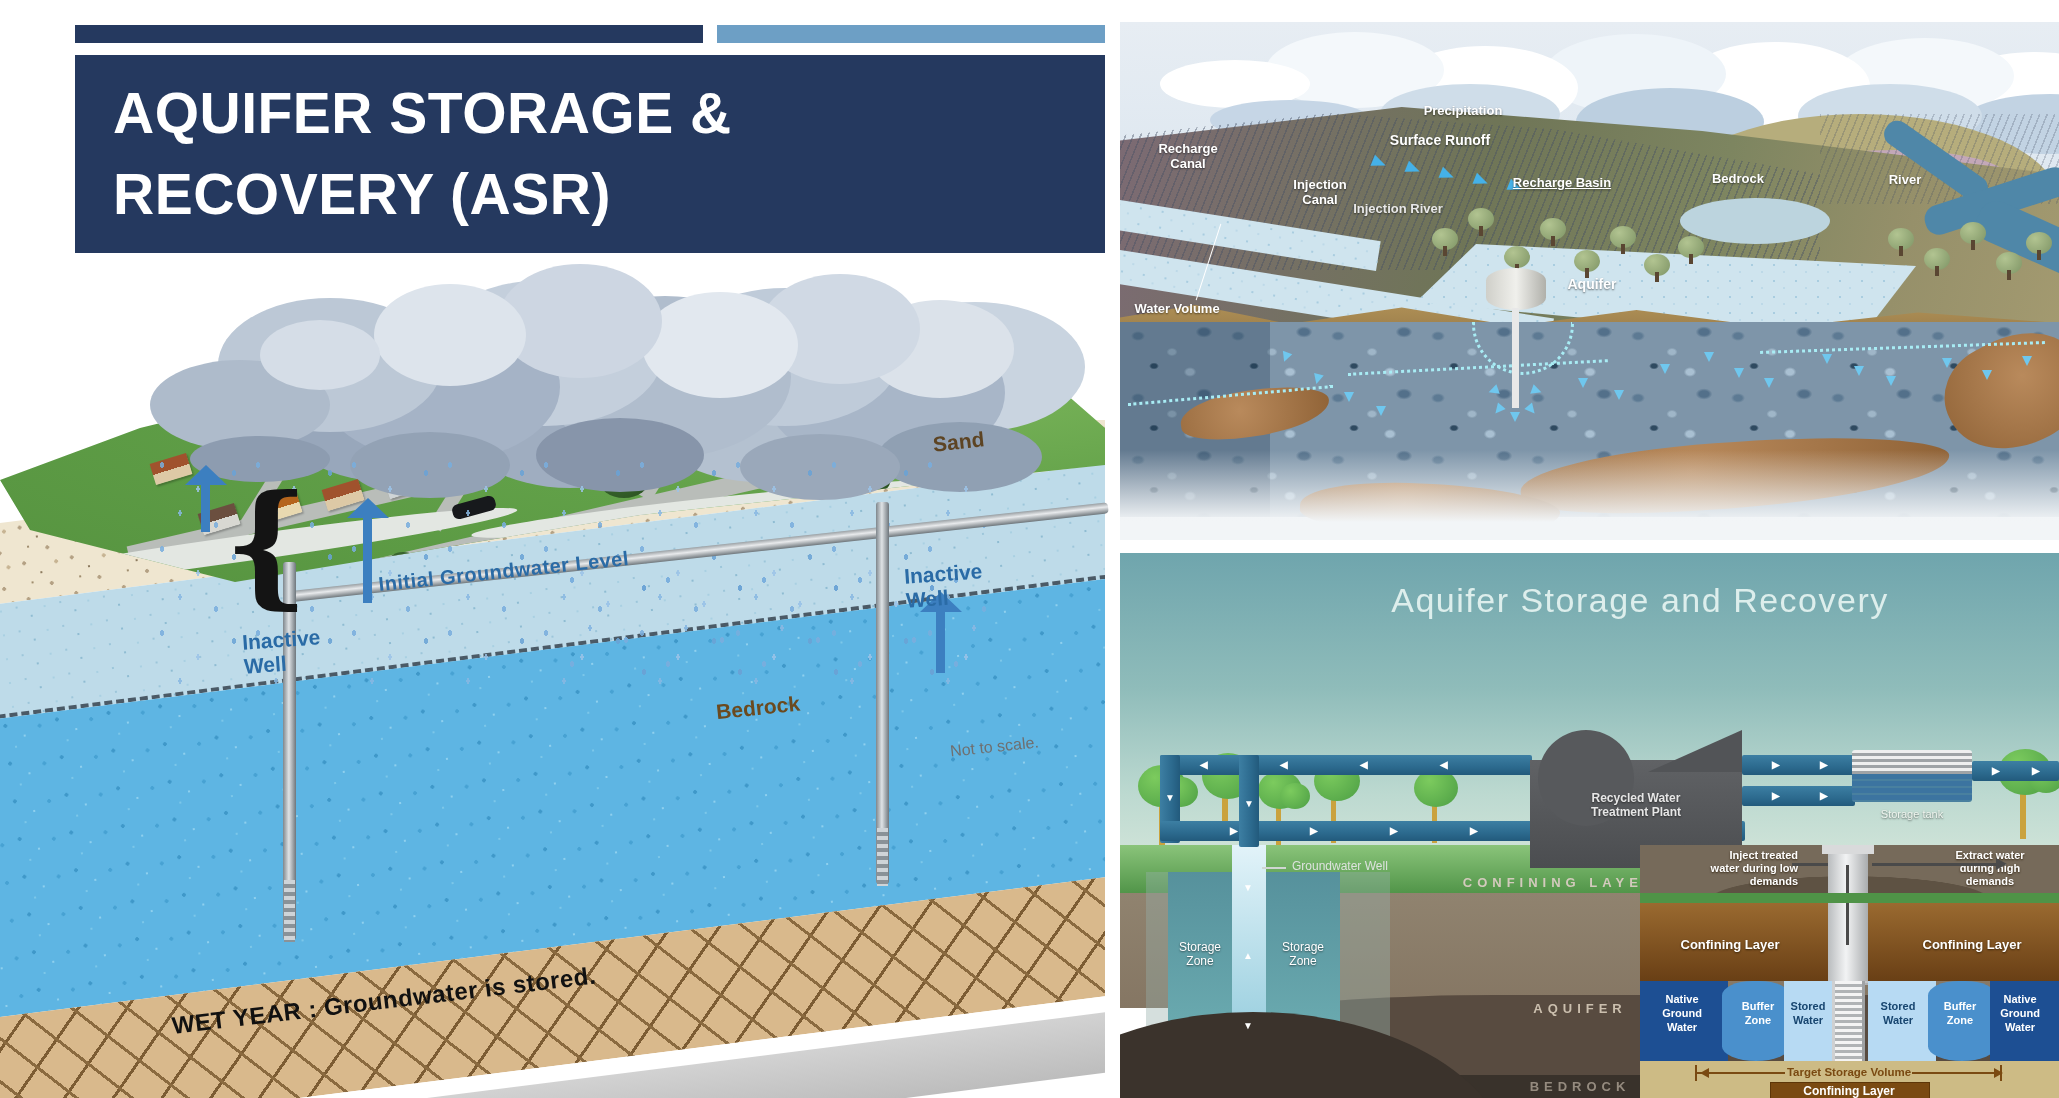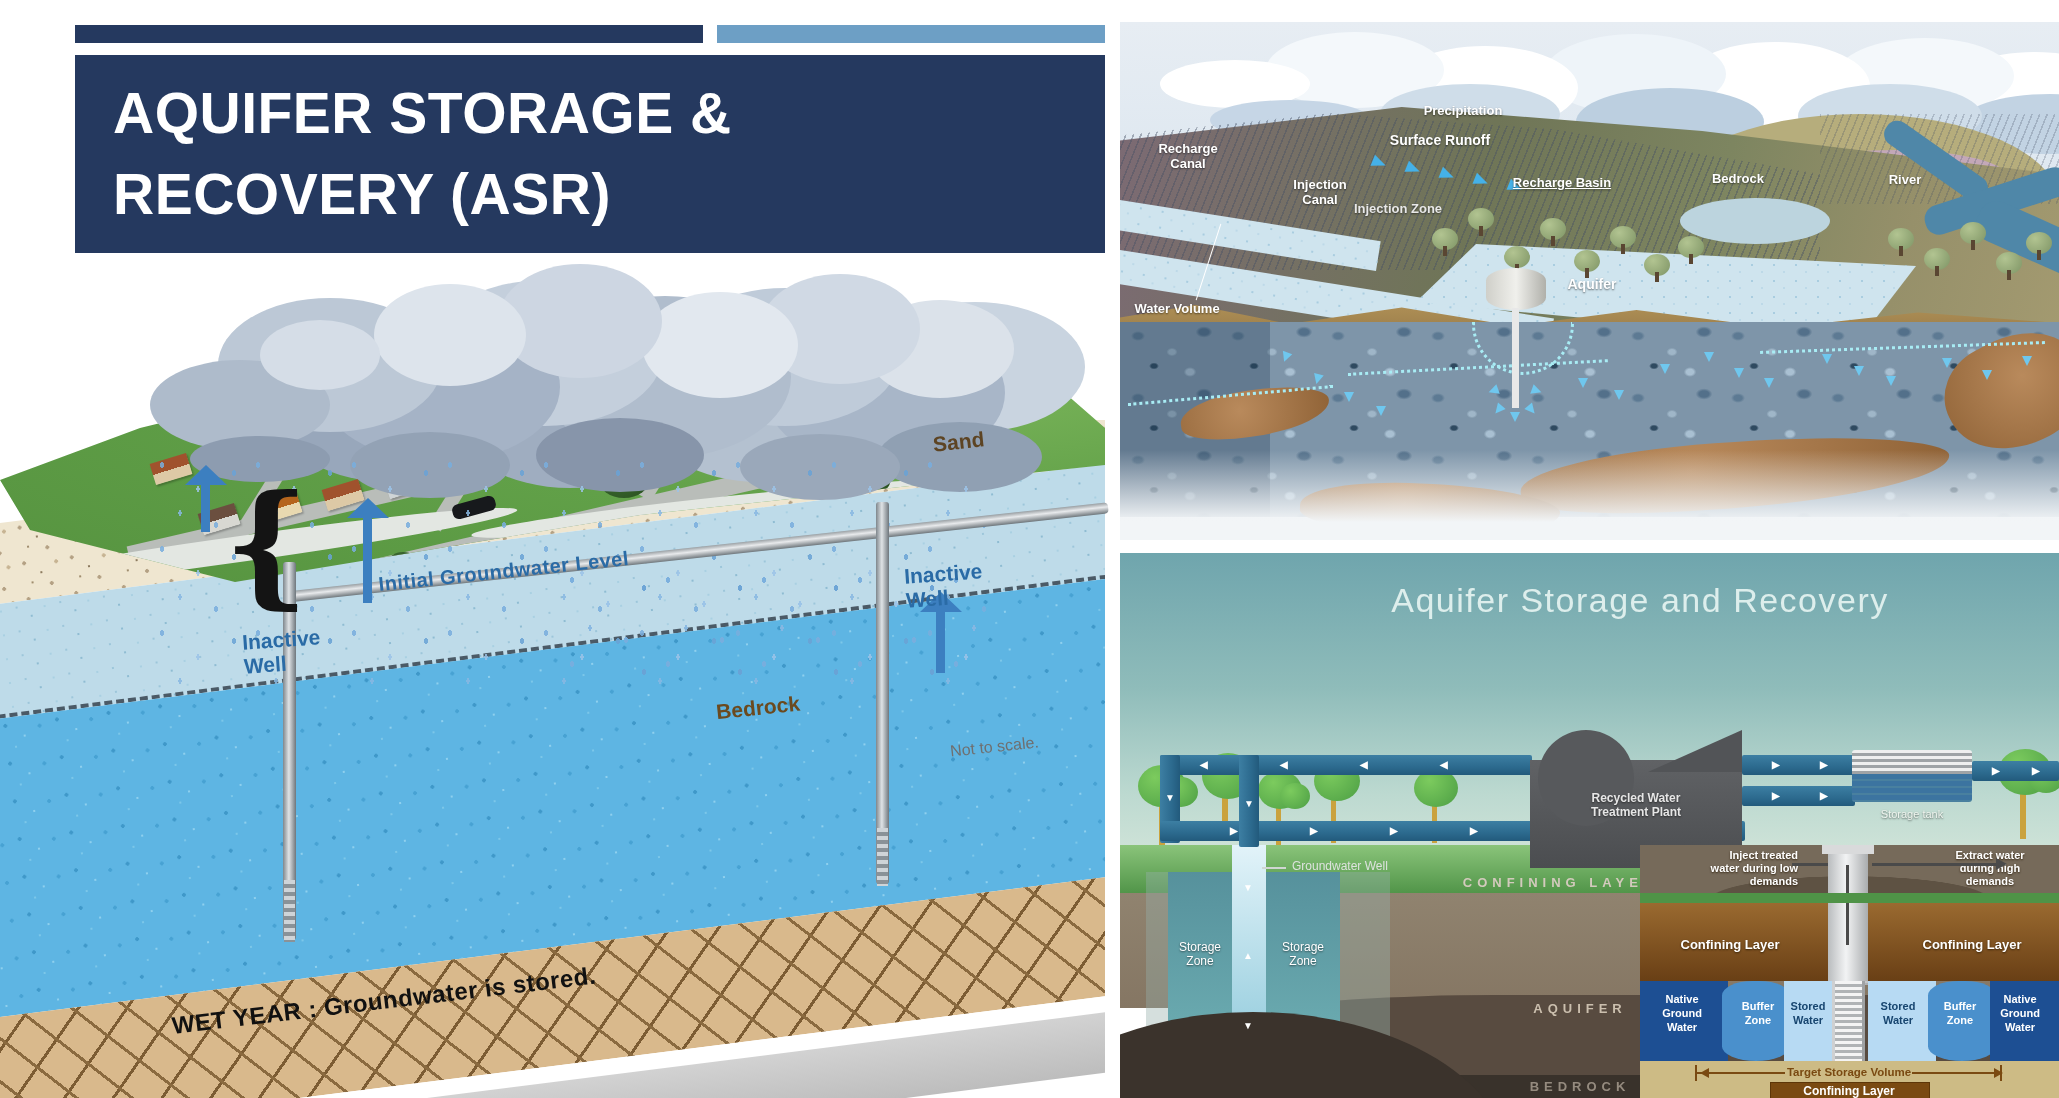--- a/index.html
+++ b/index.html
@@ -320,21 +320,21 @@
     <div class="runarr" style="left:388px;top:160px;"></div>
 
     <div class="abs" style="left:0;top:428px;width:939px;height:90px;background:linear-gradient(180deg,rgba(255,255,255,0),#f2f5f7 80%);"></div>
 
     <div class="lbl wlbl" style="left:283px;top:82px;width:120px;">Precipitation</div>
     <div class="lbl wlbl" style="left:260px;top:110px;width:120px;font-size:14px;">Surface Runoff</div>
     <div class="lbl wlbl pre" style="left:18px;top:120px;width:100px;">Recharge
 Canal</div>
     <div class="lbl wlbl pre" style="left:150px;top:156px;width:100px;">Injection
 Canal</div>
-    <div class="lbl wlbl" style="left:218px;top:180px;width:120px;color:#e8e8e8;">Injection Zone</div>
+    <div class="lbl wlbl" style="left:218px;top:180px;width:120px;color:#e8e8e8;">Injection River</div>
     <div class="lbl wlbl" style="left:382px;top:154px;width:120px;text-decoration:underline;">Recharge Basin</div>
     <div class="lbl wlbl" style="left:578px;top:150px;width:80px;">Bedrock</div>
     <div class="lbl wlbl" style="left:755px;top:151px;width:60px;">River</div>
     <div class="lbl wlbl" style="left:432px;top:254px;width:80px;font-size:14px;">Aquifer</div>
     <div class="lbl wlbl" style="left:12px;top:280px;width:90px;">Water Volume</div>
     <div class="abs" style="left:88px;top:200px;width:1px;height:80px;background:#fff;transform:rotate(18deg);"></div>
   </div>
 
   <div class="abs scene-br">
     <div class="brsky"></div>

